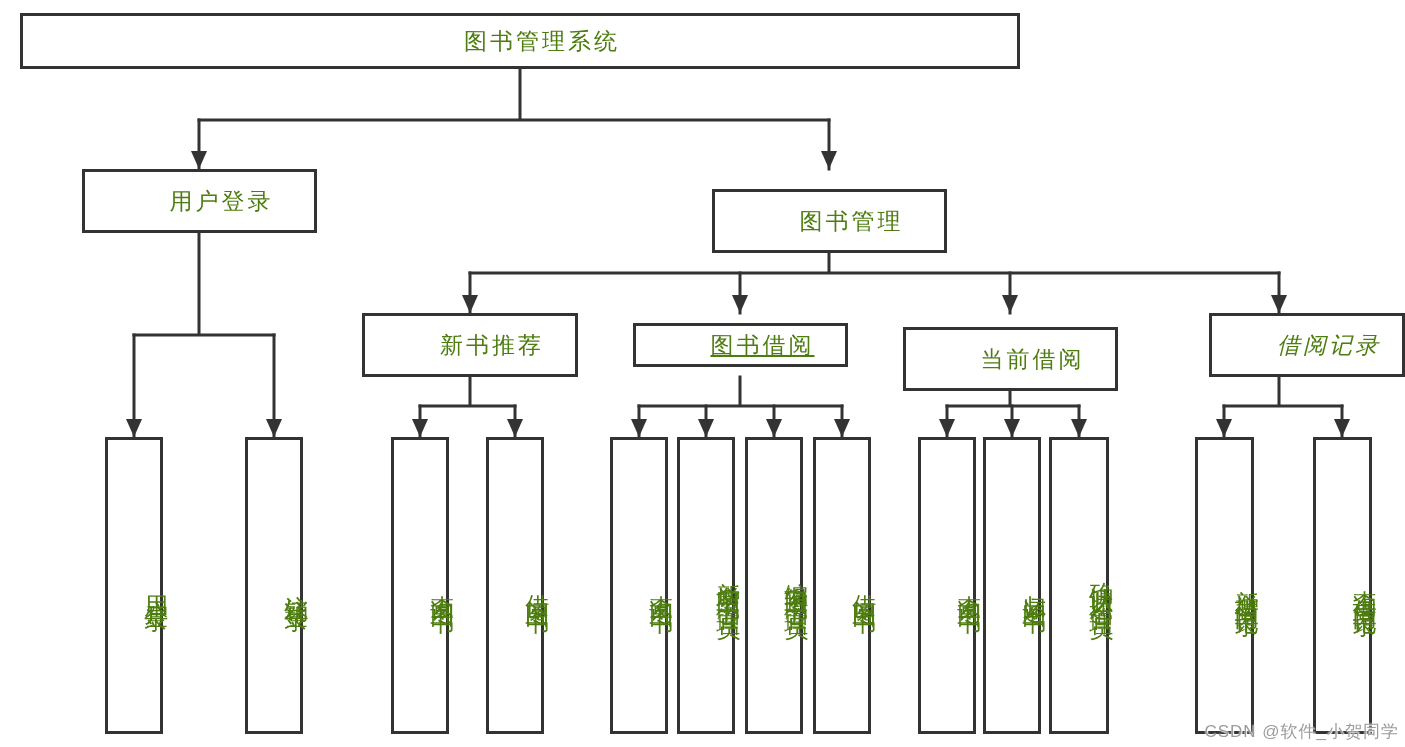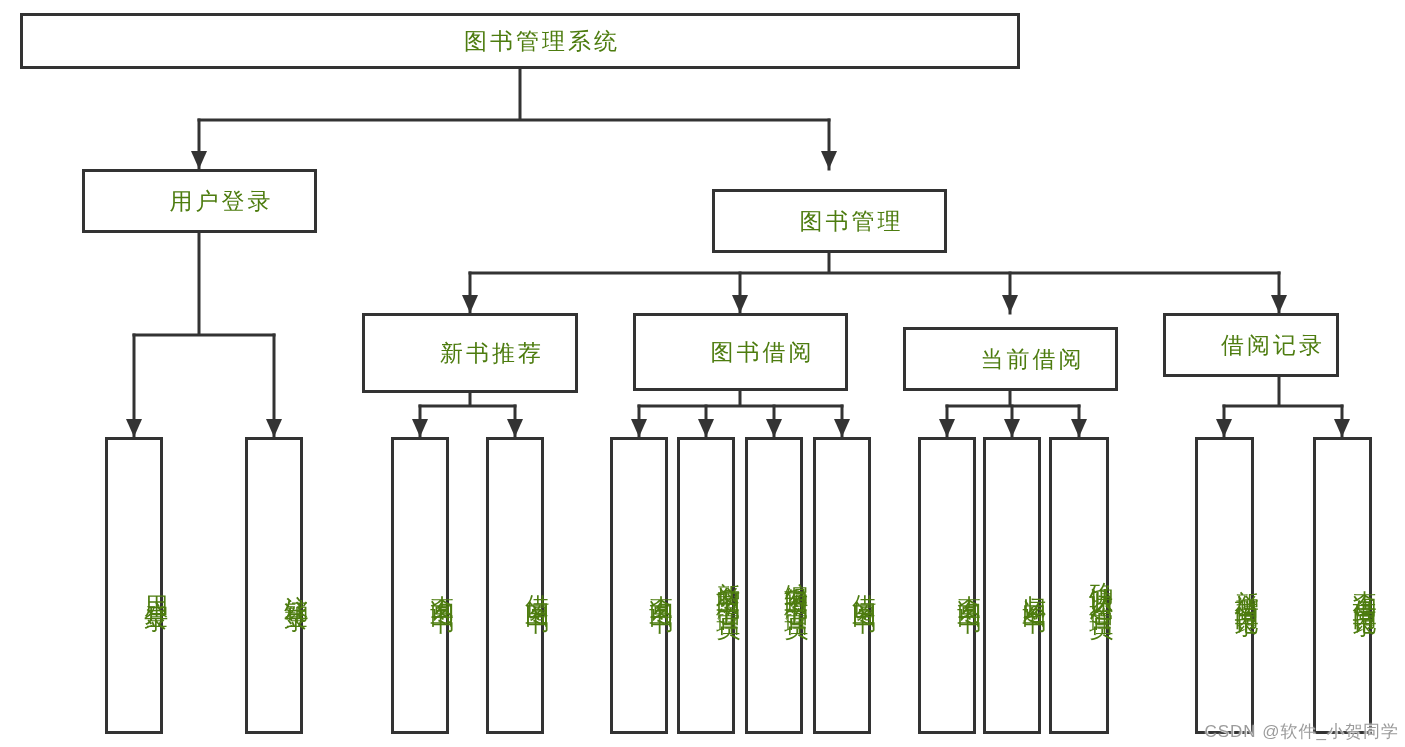--- a/index.html
+++ b/index.html
@@ -84,24 +84,24 @@
       <path class="ln arr" d="M1224,406 V437"></path>
       <path class="ln arr" d="M1342,406 V437"></path>
     </g>
   </svg>
 
   <div class="box hlabel" style="left:20px; top:13px; width:1000px; height:56px;">图书管理系统</div>
 
   <div class="box hlabel" style="left:82px; top:169px; width:235px; height:64px;">用户登录</div>
   <div class="box hlabel" style="left:712px; top:169px; width:235px; height:64px;margin-top:20px;">图书管理</div>
 
-  <div class="box hlabel" style="left:362px; top:313px; width:216px; height:80px;">新书推荐</div>
-  <div class="box hlabel" style="left:633px; top:313px; width:215px; height:78px;">图书借阅</div>
+  <div class="box hlabel" style="left:362px; top:313px; width:216px; height:64px;">新书推荐</div>
+  <div class="box hlabel" style="left:633px; top:323px; width:215px; height:44px;text-decoration:underline;">图书借阅</div>
   <div class="box hlabel" style="left:903px; top:327px; width:215px; height:64px;">当前借阅</div>
-  <div class="box hlabel" style="left:1163px; top:313px; width:176px; height:64px;">借阅记录</div>
+  <div class="box hlabel" style="left:1209px; top:313px; width:196px; height:64px;font-style:italic;">借阅记录</div>
 
   <div class="box leaf" style="left:105px;">
     <span class="vtext">用户登录</span>
   </div>
   <div class="box leaf" style="left:245px;">
     <span class="vtext">注销登录</span>
   </div>
 
   <div class="box leaf" style="left:391px;">
     <span class="vtext">查询图书</span>

